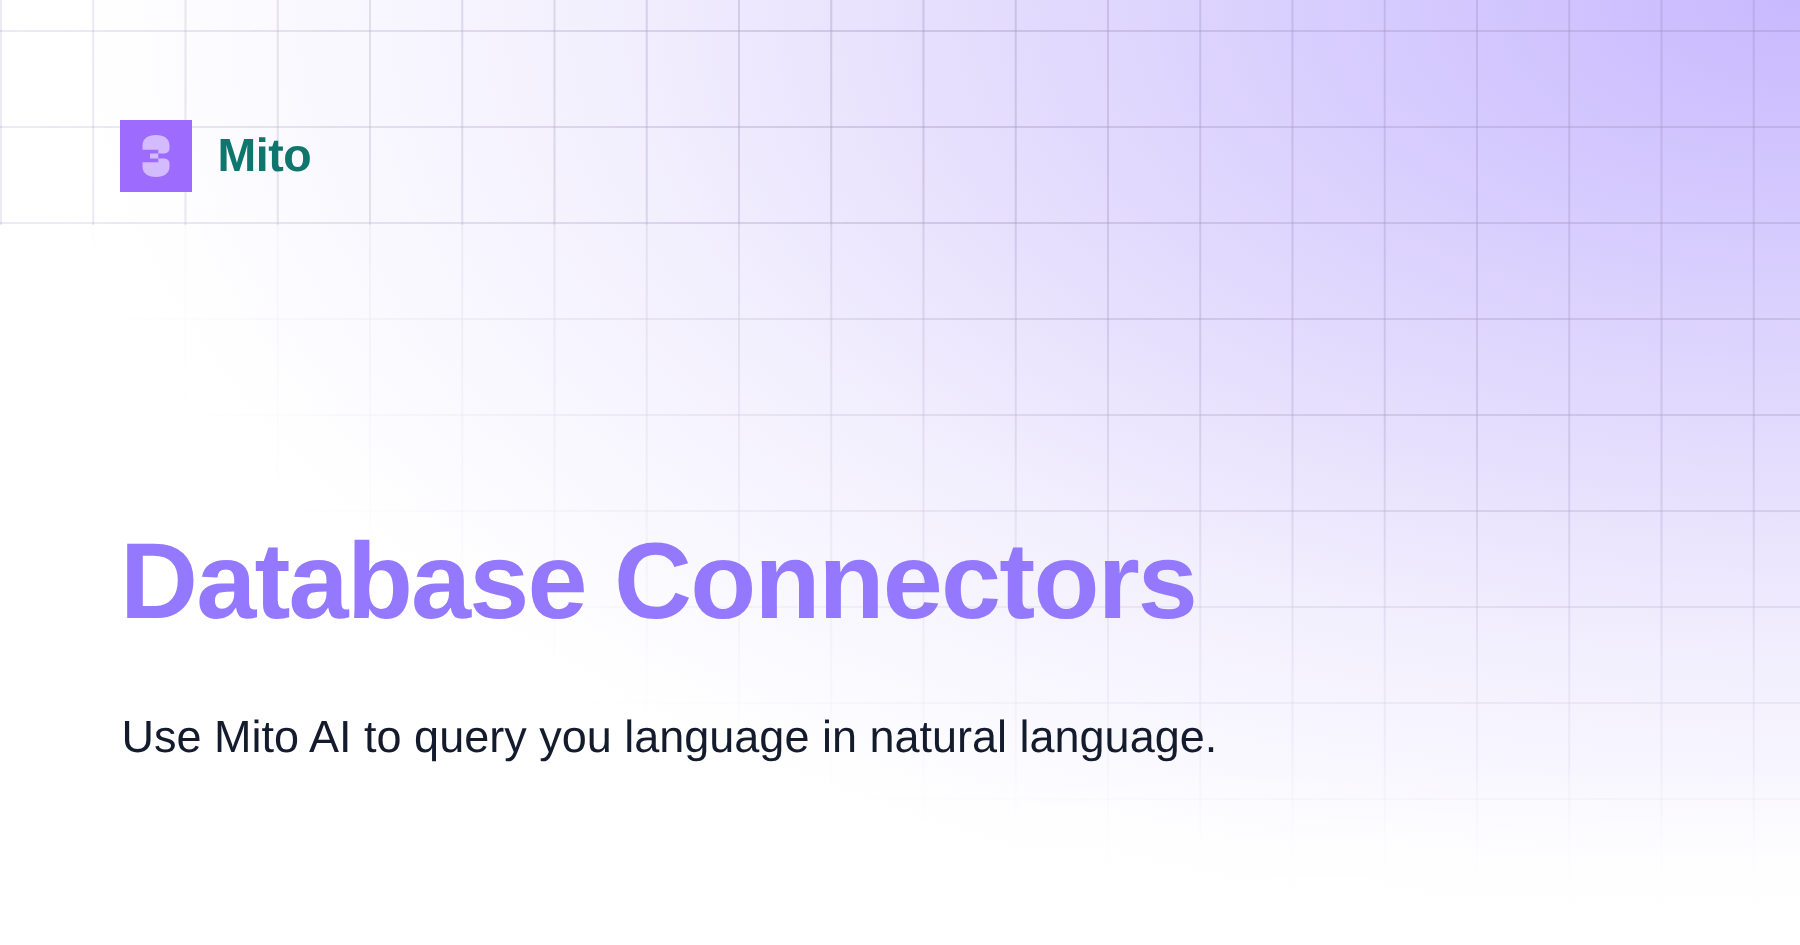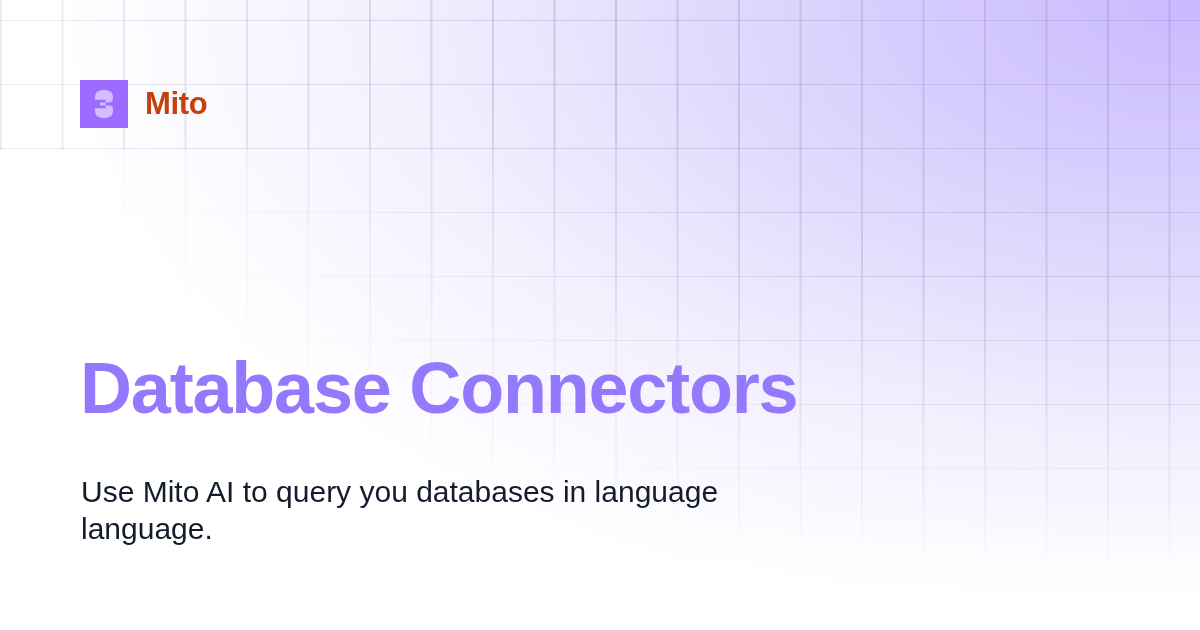--- a/index.html
+++ b/index.html
@@ -74,21 +74,21 @@
       align-items: center;
       justify-content: center;
     }
     .logo-box svg {
       display: block;
     }
     .brand-name {
       margin-left: 17px;
       font-size: 31px;
       font-weight: 700;
-      color: #c2410c;
+      color: #0f766e;
       letter-spacing: -0.3px;
     }
     .headline {
       position: absolute;
       left: 80px;
       top: 333px;
       margin: 0;
       font-size: 72px;
       font-weight: 700;
       line-height: 110px;
@@ -121,14 +121,14 @@
     <div class="logo-box">
       <svg width="20" height="30" viewBox="0 0 20 30">
         <path d="M10 1 C15.5 1 19 3.6 19 8 L19 10 C19 12 17.6 13.2 15.6 13.4 L6 13.4 L6 16.6 L15.6 16.6 C17.6 16.8 19 18 19 20 L19 22 C19 26.4 15.5 29 10 29 C4.5 29 1 26.4 1 22 L1 19.2 L11.5 19.2 L11.5 10.8 L1 10.8 L1 8 C1 3.6 4.5 1 10 1 Z" fill="#d4bbff"></path>
       </svg>
     </div>
     <span class="brand-name">Mito</span>
   </div>
 
   <h1 class="headline">Database Connectors</h1>
 
-  <p class="subtitle">Use Mito AI to query you databases in language language.</p>
+  <p class="subtitle">Use Mito AI to query you language in natural language.</p>
 </div>
 
 </body></html>

